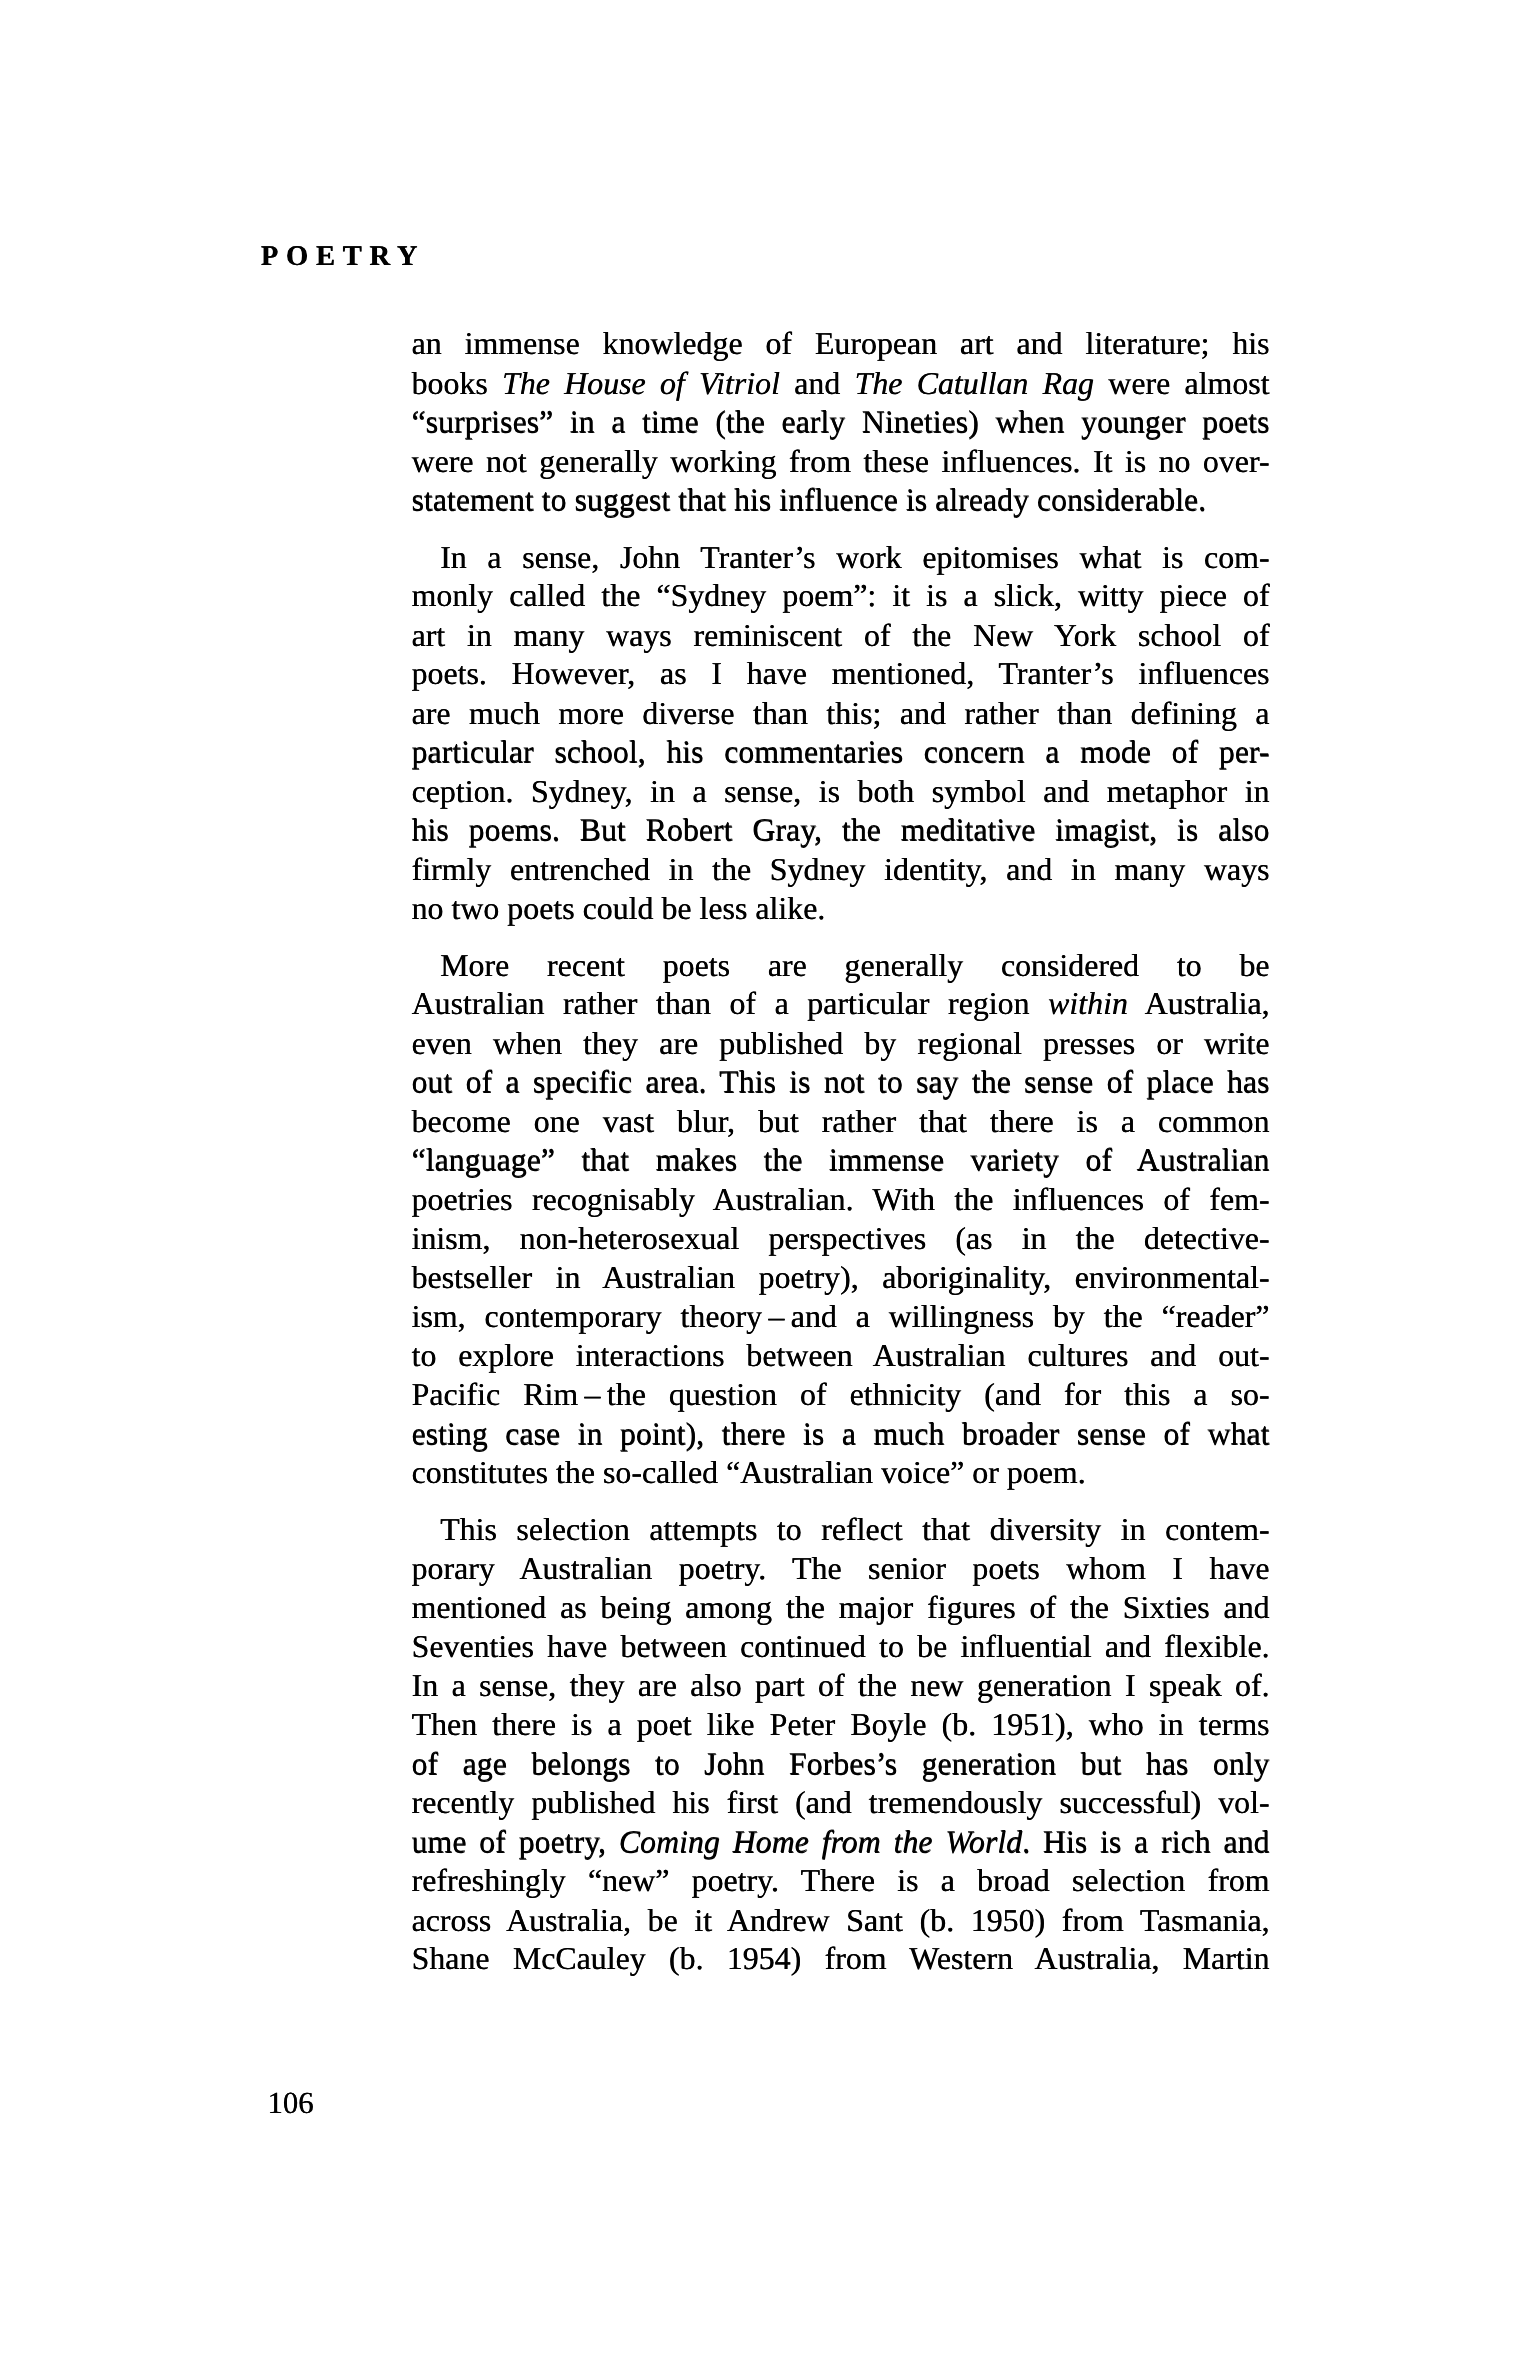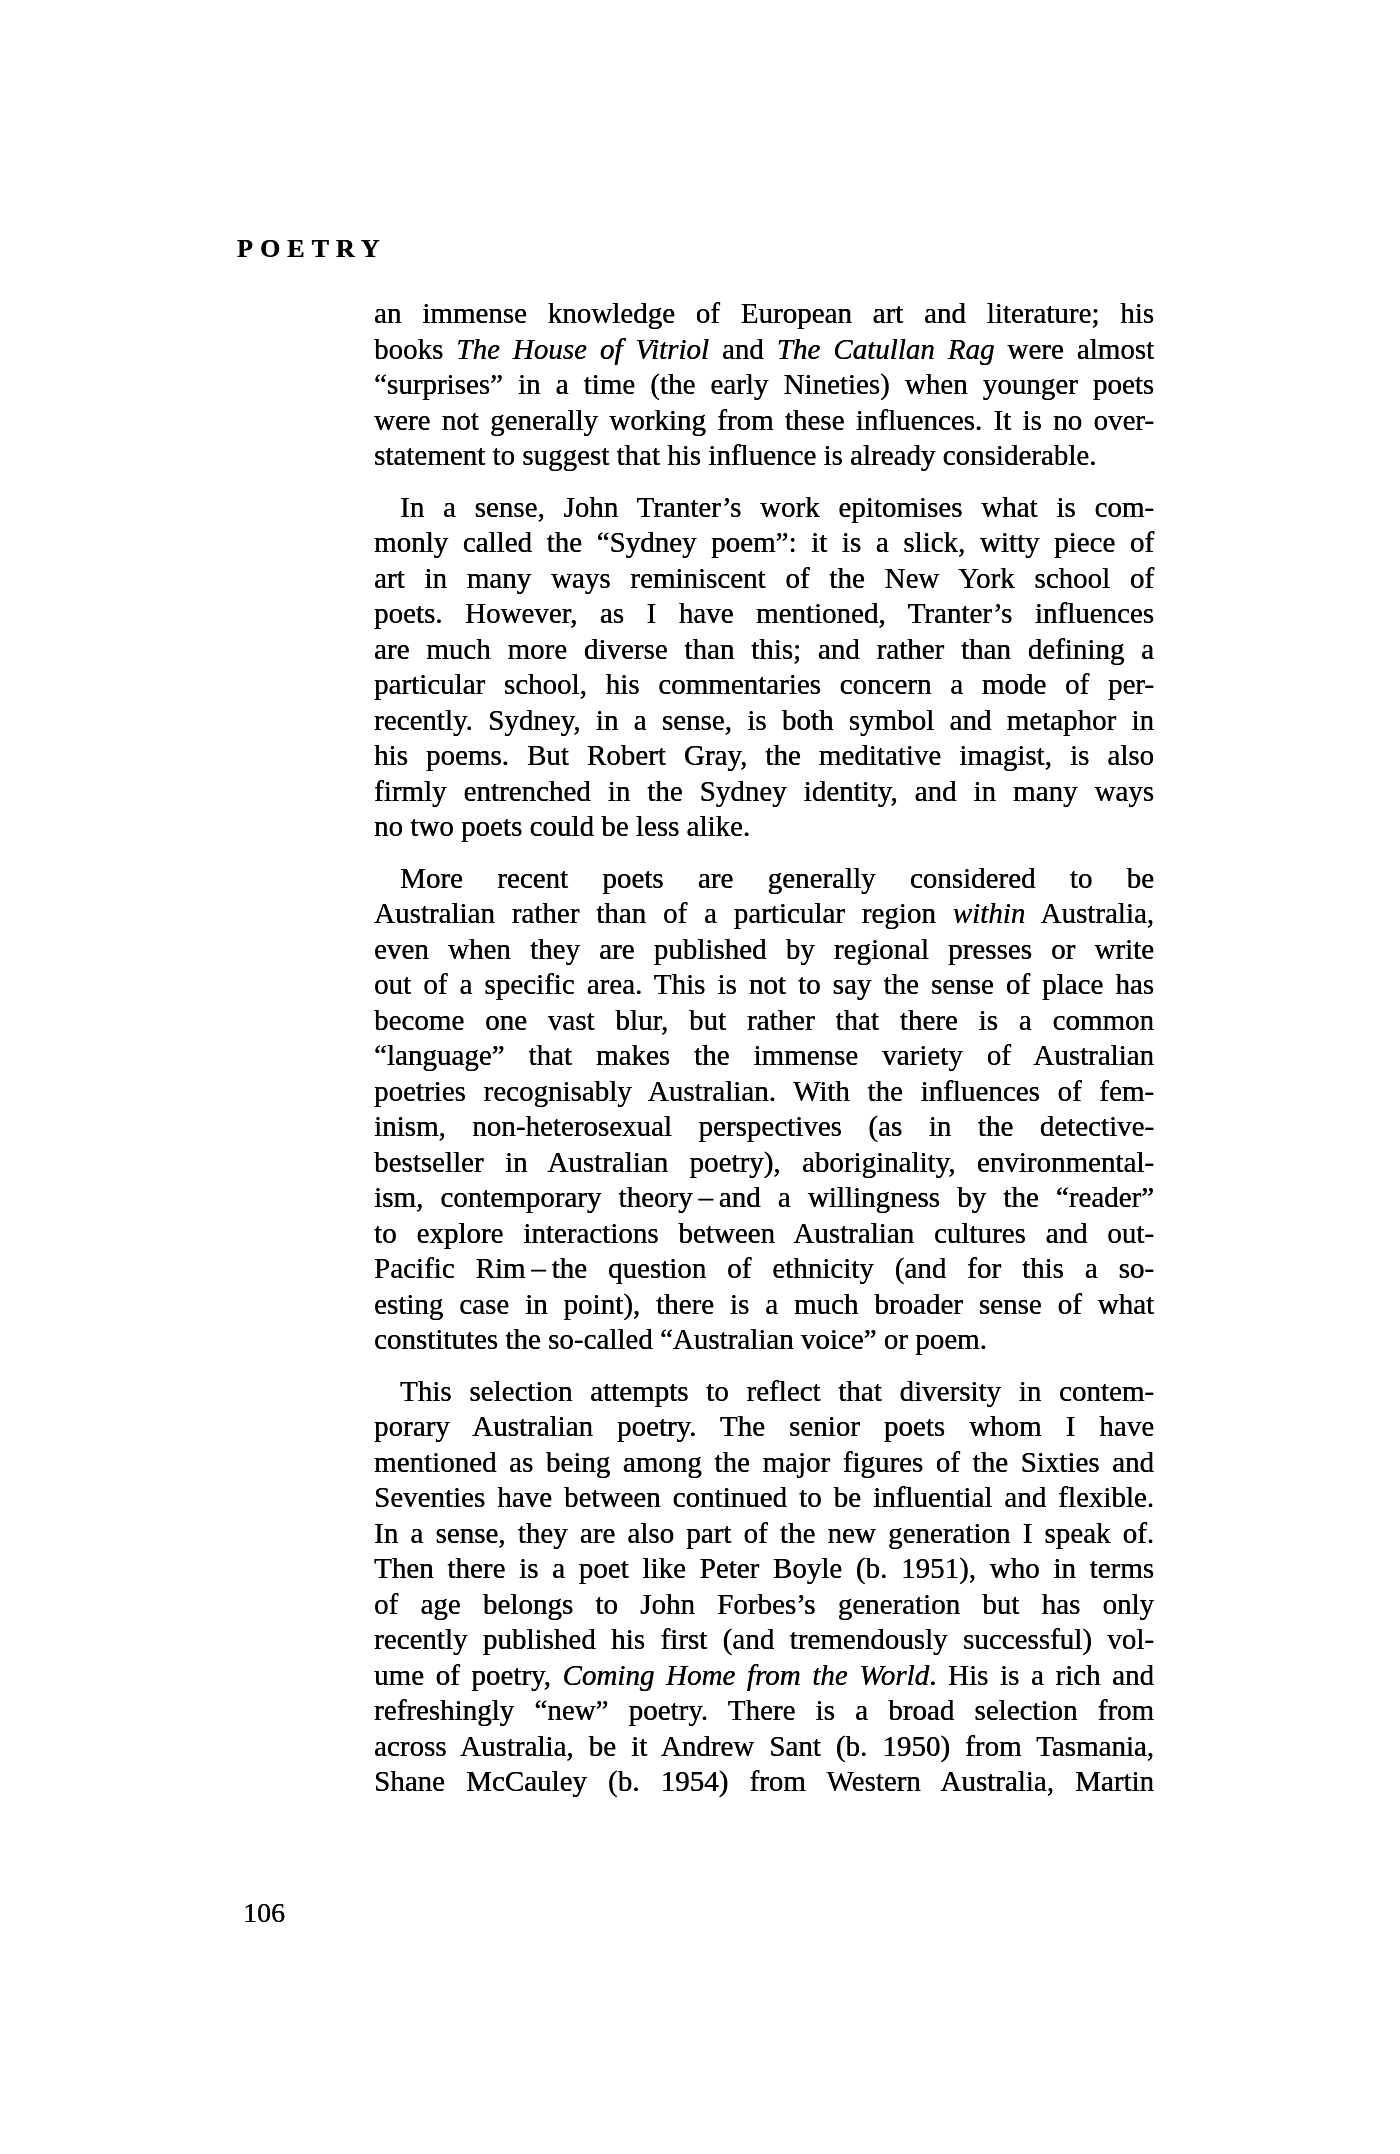--- a/index.html
+++ b/index.html
@@ -21,21 +21,20 @@
     background: #ffffff;
   }
   .running-header {
     position: absolute;
     left: 237px;
     top: 218px;
     font-size: 26px;
     font-weight: bold;
     letter-spacing: 7px;
     text-shadow: 0.35px 0.2px 0 #000;
-    margin-top: 16px;
   }
   .text-block {
     position: absolute;
     left: 358px;
     top: 280px;
     width: 812px;
     font-size: 29px;
     line-height: 35.5px;
     text-align: justify;
     text-shadow: 0.35px 0.2px 0 #000;
@@ -67,21 +66,21 @@
         <div class="line j">were not generally working from these influences. It is no over-</div>
         <div class="line">statement to suggest that his influence is already considerable.</div>
       </div>
       <div class="para">
         <div class="line j indent">In a sense, John Tranter’s work epitomises what is com-</div>
         <div class="line j">monly called the “Sydney poem”: it is a slick, witty piece of</div>
         <div class="line j">art in many ways reminiscent of the New York school of</div>
         <div class="line j">poets. However, as I have mentioned, Tranter’s influences</div>
         <div class="line j">are much more diverse than this; and rather than defining a</div>
         <div class="line j">particular school, his commentaries concern a mode of per-</div>
-        <div class="line j">recently. Sydney, in a sense, is both symbol and metaphor in</div>
+        <div class="line j">ception. Sydney, in a sense, is both symbol and metaphor in</div>
         <div class="line j">his poems. But Robert Gray, the meditative imagist, is also</div>
         <div class="line j">firmly entrenched in the Sydney identity, and in many ways</div>
         <div class="line">no two poets could be less alike.</div>
       </div>
       <div class="para">
         <div class="line j indent">More recent poets are generally considered to be</div>
         <div class="line j">Australian rather than of a particular region <i>within</i> Australia,</div>
         <div class="line j">even when they are published by regional presses or write</div>
         <div class="line j">out of a specific area. This is not to say the sense of place has</div>
         <div class="line j">become one vast blur, but rather that there is a common</div>

